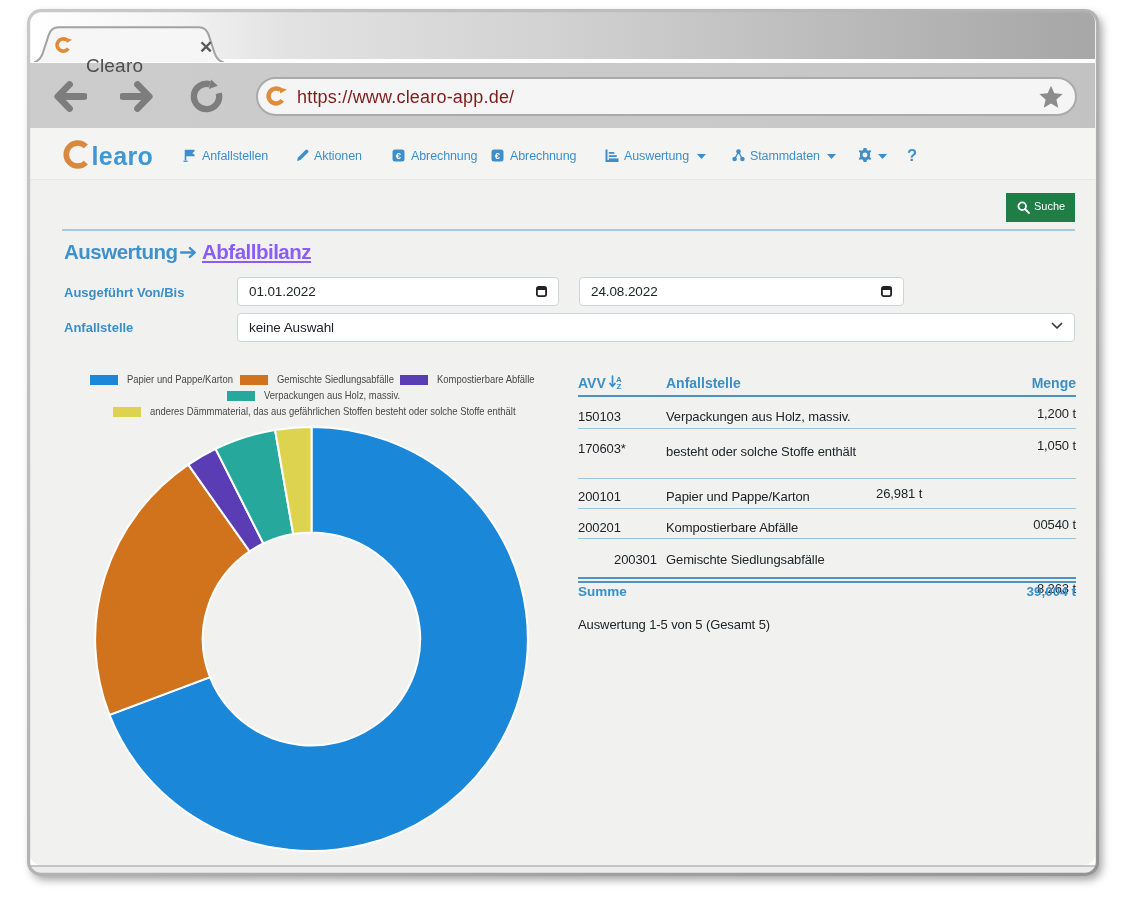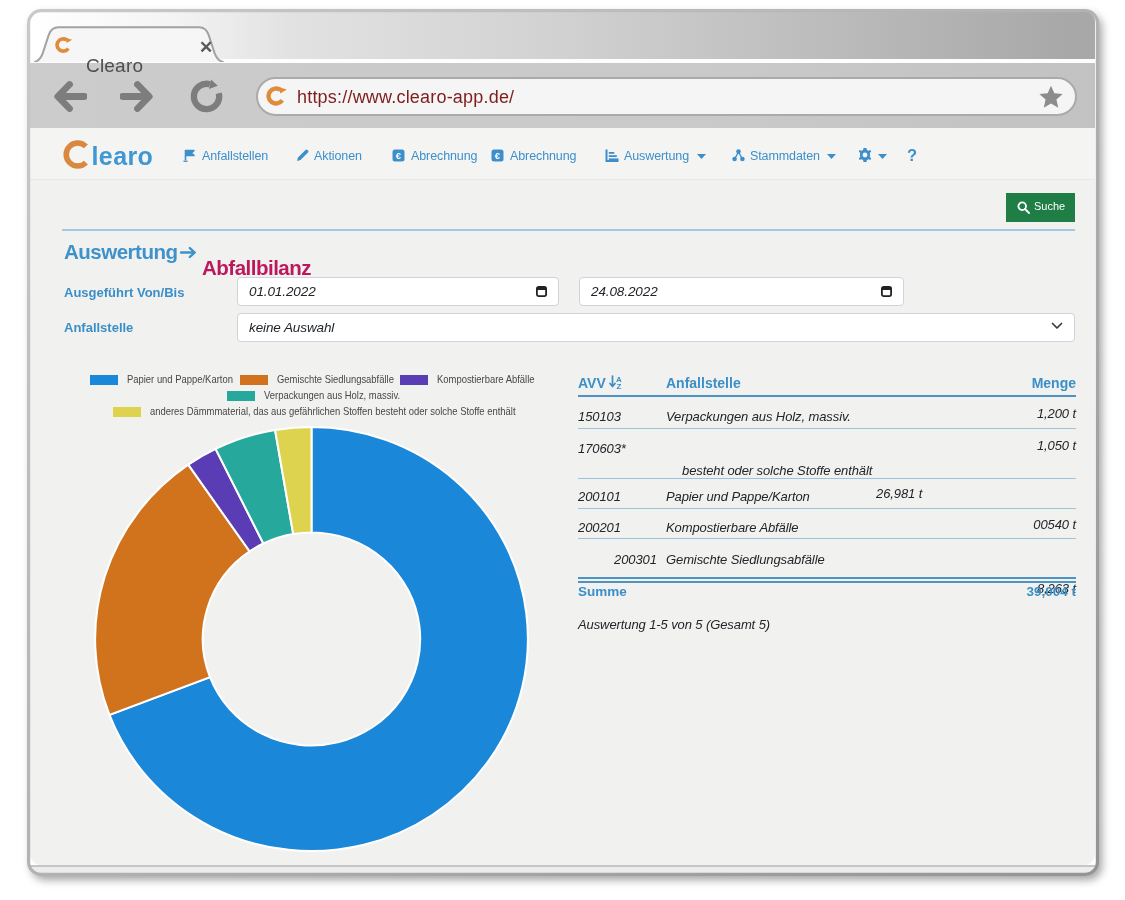--- a/index.html
+++ b/index.html
@@ -47,21 +47,21 @@
 #h1 { left:64px; top:240px; font-size:20.5px; font-weight:bold; color:#3e92cc; letter-spacing:-0.5px; }
 .flabel { font-size:13px; font-weight:bold; color:#3a8fc8; }
 .finput { background:#ffffff; border:1px solid #ced4da; border-radius:4px; font-size:13.5px; color:#212529; }
 
 
 .lgbox { width:28px; height:10px; }
 .lgtext { font-size:11.5px; color:#474747; transform:scaleX(0.82); transform-origin:0 50%; white-space:nowrap; }
 
 
 .th { font-size:14px; font-weight:bold; color:#3a8fc8; }
-.td { font-size:13px; color:#212529; letter-spacing:-0.1px;font-style:italic; }
+.td { font-size:13px; color:#212529; letter-spacing:-0.1px; }
 .sep { height:1px; background:#9dc3dc; }
 </style>
 </head>
 <body>
 <div id="page">
   <div class="abs" id="winbg"></div>
   <div class="abs" id="tabstrip"></div>
   <div class="abs" id="whiteline"></div>
   <div class="abs" id="toolbar"></div>
 
@@ -156,21 +156,21 @@
       <circle cx="5.2" cy="5.2" r="3.8" fill="none" stroke="#ffffff" stroke-width="1.8"></circle>
       <path d="M 8 8 L 12 12" stroke="#ffffff" stroke-width="1.8" stroke-linecap="round"></path>
     </svg>
     <span style="position:absolute;left:28px;top:7px;">Suche</span>
   </div>
   <div class="abs" id="hr1"></div>
   <div class="abs" id="h1">Auswertung</div>
   <svg class="abs" style="left:180px;top:246px;width:17px;height:13px;" viewBox="0 0 19 13">
     <path d="M 1 6.5 L 16 6.5 M 11 1.5 L 16.5 6.5 L 11 11.5" fill="none" stroke="#3e92cc" stroke-width="2.6" stroke-linecap="round" stroke-linejoin="round"></path>
   </svg>
-  <div class="abs" id="h1b" style="left:202px;top:256px;font-size:20.5px;font-weight:bold;color:#be185d;letter-spacing:-0.5px;">Abfallbilanz</div>
+  <div class="abs" id="h1b" style="left:202px;top:240px;font-size:20.5px;font-weight:bold;color:#8b5cf6;letter-spacing:-0.5px;text-decoration:underline;">Abfallbilanz</div>
 
   <div class="abs flabel" style="left:64px;top:285px;">Ausgeführt Von/Bis</div>
   <div class="abs flabel" style="left:64px;top:320px;">Anfallstelle</div>
   <div class="abs finput" style="left:237px;top:277px;width:322px;height:29px;"></div>
   <div class="abs td" style="left:249px;top:284px;font-size:13.5px;">01.01.2022</div>
   <div class="abs finput" style="left:579px;top:277px;width:325px;height:29px;"></div>
   <div class="abs td" style="left:591px;top:284px;font-size:13.5px;">24.08.2022</div>
   <div class="abs finput" style="left:237px;top:313px;width:838px;height:29px;"></div>
   <div class="abs td" style="left:249px;top:320px;font-size:13.5px;">keine Auswahl</div>
   <svg class="abs" style="left:536px;top:286px;width:11px;height:11px;" viewBox="0 0 11 11">
@@ -213,21 +213,21 @@
   <div class="abs th" style="left:666px;top:375px;">Anfallstelle</div>
   <div class="abs th" style="left:876px;top:375px;width:200px;text-align:right;">Menge</div>
   <div class="abs" style="left:578px;top:395px;width:498px;height:2px;background:#4d94c4;"></div>
 
   <div class="abs td" style="left:578px;top:409px;">150103</div>
   <div class="abs td" style="left:666px;top:409px;">Verpackungen aus Holz, massiv.</div>
   <div class="abs td" style="left:876px;top:406px;width:200px;text-align:right;">1,200 t</div>
   <div class="abs sep" style="left:578px;top:428px;width:498px;"></div>
 
   <div class="abs td" style="left:578px;top:441px;">170603*</div>
-  <div class="abs td" style="left:666px;top:463px;margin-left:16px;">besteht oder solche Stoffe enthält</div>
+  <div class="abs td" style="left:666px;top:444px;">besteht oder solche Stoffe enthält</div>
   <div class="abs td" style="left:876px;top:438px;width:200px;text-align:right;">1,050 t</div>
   <div class="abs sep" style="left:578px;top:478px;width:498px;"></div>
 
   <div class="abs td" style="left:578px;top:489px;">200101</div>
   <div class="abs td" style="left:666px;top:489px;">Papier und Pappe/Karton</div>
   <div class="abs td" style="left:876px;top:486px;width:200px;text-align:left;">26,981 t</div>
   <div class="abs sep" style="left:578px;top:508px;width:498px;"></div>
 
   <div class="abs td" style="left:578px;top:520px;">200201</div>
   <div class="abs td" style="left:666px;top:520px;">Kompostierbare Abfälle</div>

